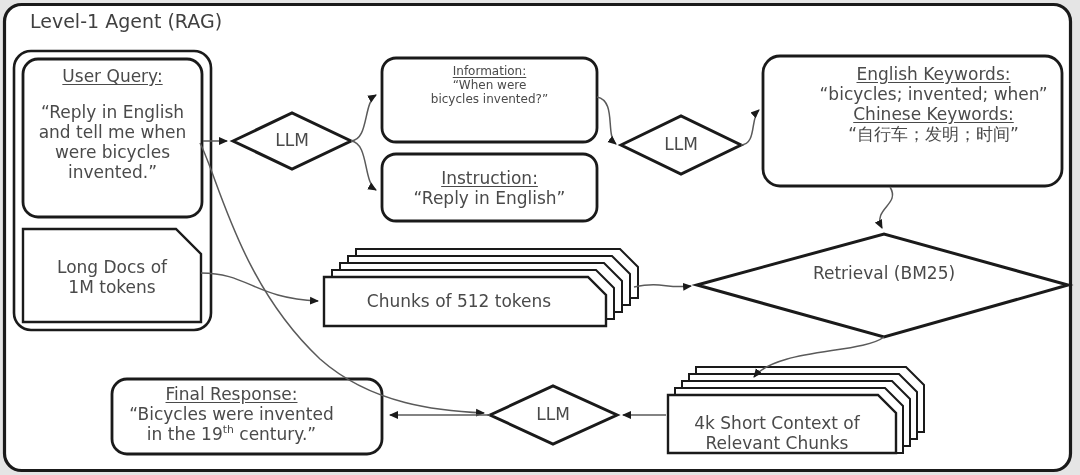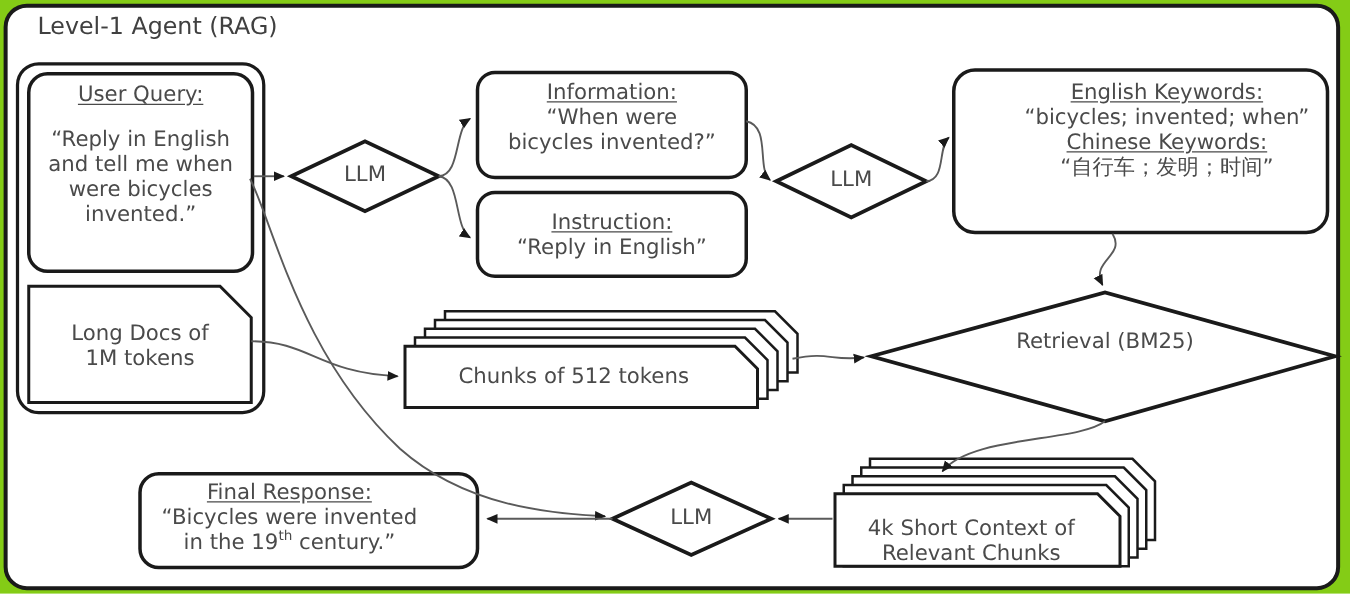--- a/index.html
+++ b/index.html
@@ -8,21 +8,21 @@
     padding: 0;
     background: #ffffff;
   }
   body {
     font-family: "DejaVu Sans", "Liberation Sans", sans-serif;
   }
   #canvas {
     position: relative;
     width: 1080px;
     height: 475px;
-    background: #84cc16;
+    background: #e5e5e5;
     overflow: hidden;
   }
   #canvas svg.layer {
     position: absolute;
     left: 0;
     top: 0;
     width: 1080px;
     height: 475px;
     pointer-events: none;
   }
@@ -128,21 +128,21 @@
     <div style="padding:16px 8px;">“Reply in English and tell me when were bicycles invented.”</div>
   </div>
 
   <div class="txt" style="left:23px; top:257px; width:178px; font-size:17px;">
     <div>Long Docs of</div>
     <div>1M tokens</div>
   </div>
 
   <div class="txt" style="left:252px; top:130px; width:80px; font-size:17px;">LLM</div>
 
-  <div class="txt" style="left:382px; top:64px; width:215px; font-size:17px;">
+  <div class="txt" style="left:382px; top:64px; width:215px; font-size:12px;">
     <div class="u hd">Information:</div>
     <div>“When were</div>
     <div>bicycles invented?”</div>
   </div>
 
   <div class="txt" style="left:382px; top:168px; width:215px; font-size:17px;">
     <div class="u hd">Instruction:</div>
     <div>“Reply in English”</div>
   </div>
 

